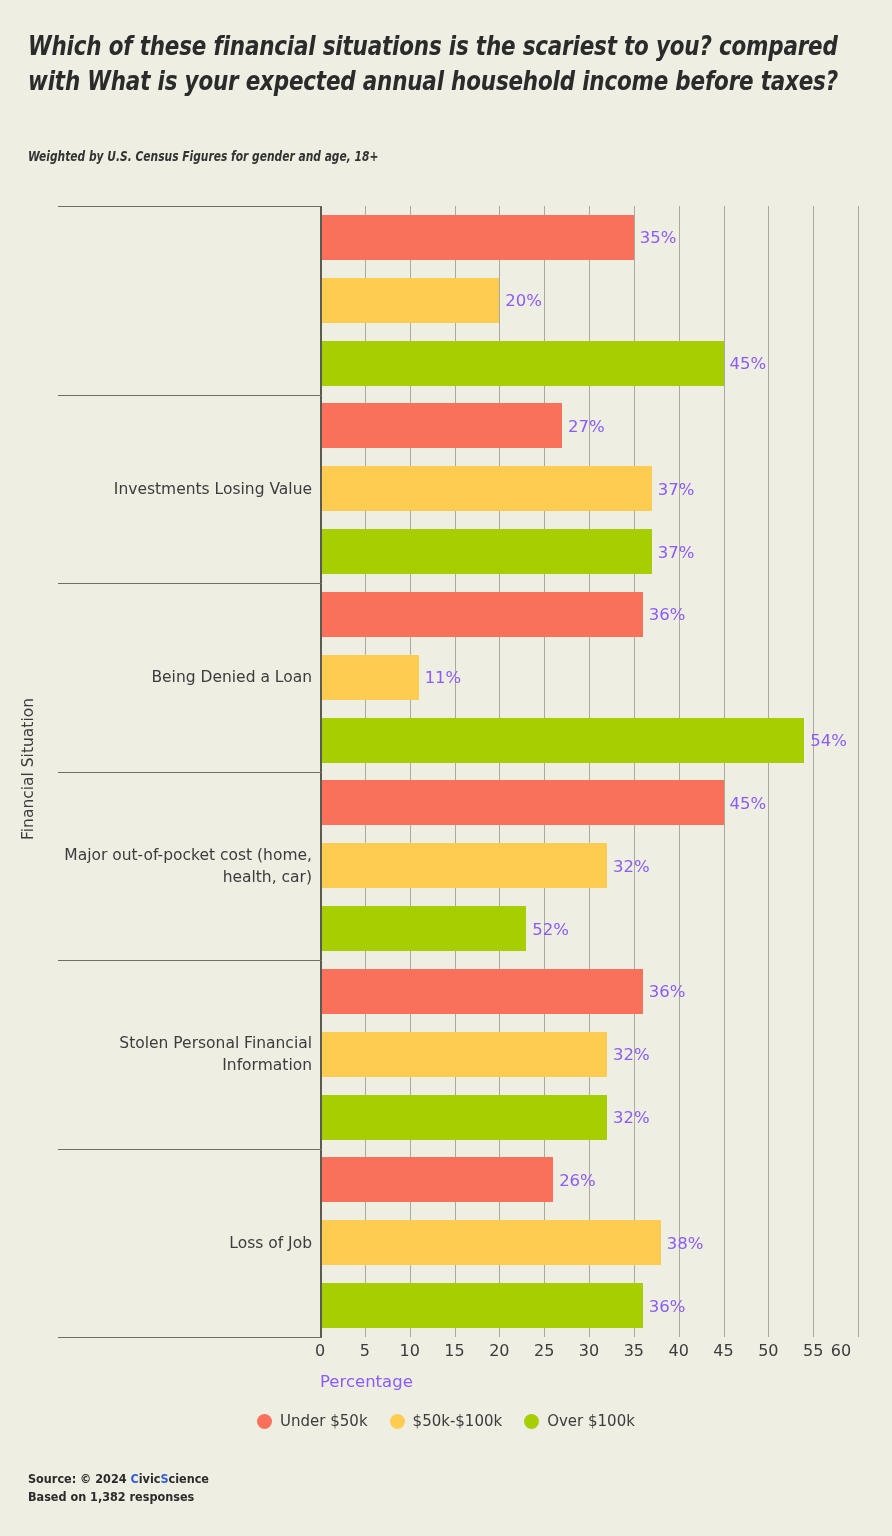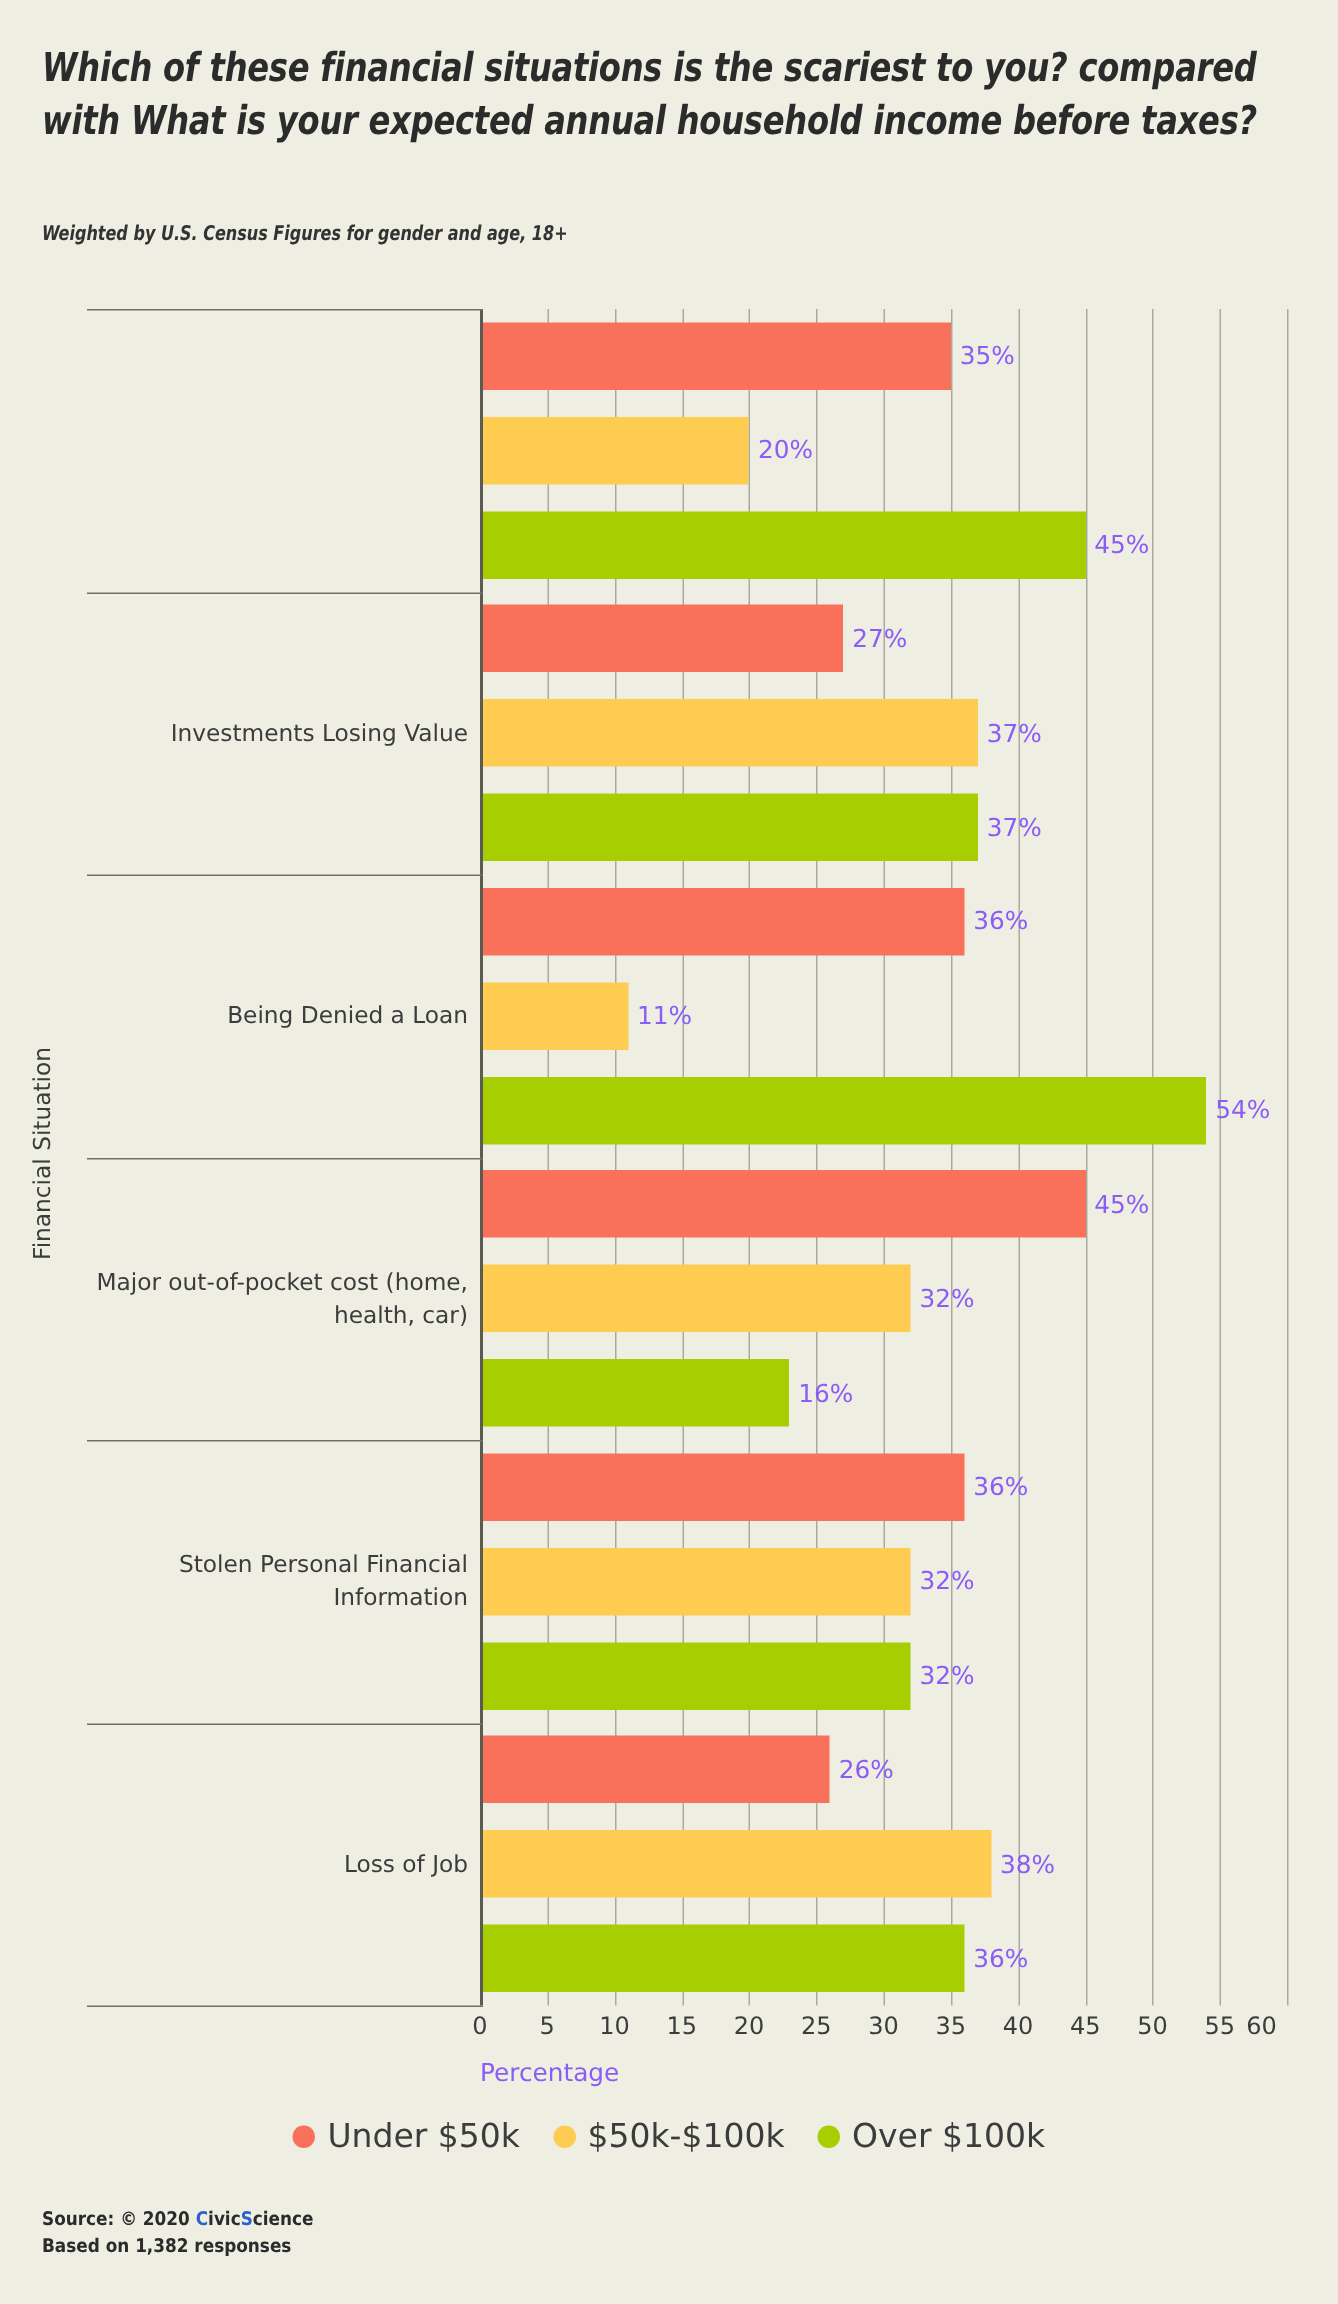--- a/index.html
+++ b/index.html
@@ -178,21 +178,21 @@
     align-items: center;
     gap: 8px;
   }
   .legend-dot {
     width: 15px;
     height: 15px;
     border-radius: 50%;
     display: inline-block;
   }
   .legend-text {
-    font-size: 22px;
+    font-size: 15px;
     color: #3c3c3c;
     font-family: "DejaVu Sans", sans-serif;
   }
 
   
   #footer {
     position: absolute;
     left: 28px;
     top: 1470px;
     font-family: "Liberation Sans Narrow", "DejaVu Sans Condensed", "Liberation Sans", sans-serif;
@@ -241,21 +241,21 @@
       <div class="bar-label" style="left: 328.8px; top: 408.417px;">36%</div>
       <div class="bar" style="top: 448.75px; width: 98.6333px; background: rgb(255, 204, 82);"></div>
       <div class="bar-label" style="left: 104.633px; top: 471.25px;">11%</div>
       <div class="bar" style="top: 511.583px; width: 484.2px; background: rgb(166, 206, 0);"></div>
       <div class="bar-label" style="left: 490.2px; top: 534.083px;">54%</div>
       <div class="bar" style="top: 574.417px; width: 403.5px; background: rgb(249, 113, 90);"></div>
       <div class="bar-label" style="left: 409.5px; top: 596.917px;">45%</div>
       <div class="bar" style="top: 637.25px; width: 286.933px; background: rgb(255, 204, 82);"></div>
       <div class="bar-label" style="left: 292.933px; top: 659.75px;">32%</div>
       <div class="bar" style="top: 700.083px; width: 206.233px; background: rgb(166, 206, 0);"></div>
-      <div class="bar-label" style="left: 212.233px; top: 722.583px;">16%</div>
+      <div class="bar-label" style="left: 212.233px; top: 722.583px;">52%</div>
       <div class="bar" style="top: 762.917px; width: 322.8px; background: rgb(249, 113, 90);"></div>
       <div class="bar-label" style="left: 328.8px; top: 785.417px;">36%</div>
       <div class="bar" style="top: 825.75px; width: 286.933px; background: rgb(255, 204, 82);"></div>
       <div class="bar-label" style="left: 292.933px; top: 848.25px;">32%</div>
       <div class="bar" style="top: 888.583px; width: 286.933px; background: rgb(166, 206, 0);"></div>
       <div class="bar-label" style="left: 292.933px; top: 911.083px;">32%</div>
       <div class="bar" style="top: 951.417px; width: 233.133px; background: rgb(249, 113, 90);"></div>
       <div class="bar-label" style="left: 239.133px; top: 973.917px;">26%</div>
       <div class="bar" style="top: 1014.25px; width: 340.733px; background: rgb(255, 204, 82);"></div>
       <div class="bar-label" style="left: 346.733px; top: 1036.75px;">38%</div>
@@ -317,15 +317,15 @@
       <span class="legend-dot" style="background: rgb(255, 204, 82);"></span>
       <span class="legend-text">$50k-$100k</span>
     </div>
     <div class="legend-item">
       <span class="legend-dot" style="background: rgb(166, 206, 0);"></span>
       <span class="legend-text">Over $100k</span>
     </div>
   </div>
 
 <div id="footer">
-  <div><span>Source: © 2020 </span><span class="brand-accent">C</span><span>ivic</span><span class="brand-accent">S</span><span>cience</span></div>
+  <div><span>Source: © 2024 </span><span class="brand-accent">C</span><span>ivic</span><span class="brand-accent">S</span><span>cience</span></div>
   <div>Based on 1,382 responses</div>
 </div>
 
 </body></html>

